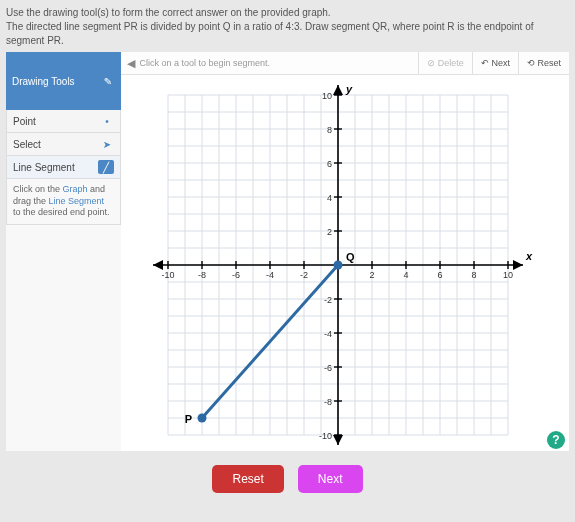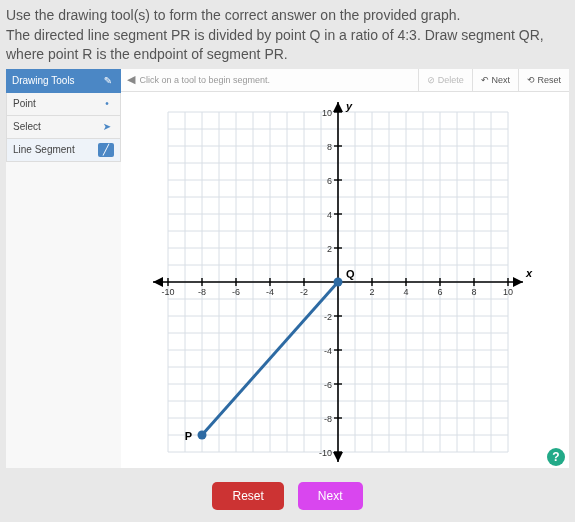--- a/index.html
+++ b/index.html
@@ -7,39 +7,39 @@
     padding: 6px;
     background: #e8e8e8;
     font-family: Arial, sans-serif;
     font-size: 11px;
     color: #444;
     width: 575px;
     box-sizing: border-box;
   }
   .instructions {
     color: #555;
-    font-size: 14px;
+    font-size: 10px;
     line-height: 1.4;
     margin-bottom: 4px;
   }
   .main-panel {
     display: flex;
     background: #f8f8f8;
   }
   .left-col {
     width: 115px;
     flex-shrink: 0;
     display: flex;
     flex-direction: column;
   }
   .tool-header {
     background: #4b87c5;
     color: #fff;
     font-size: 10px;
-    padding: 5px 6px;
+    padding: 22px 6px;
     display: flex;
     align-items: center;
     justify-content: space-between;
   }
   .tool-row {
     background: #f5f5f5;
     border: 1px solid #ddd;
     border-top: none;
     padding: 4px 6px;
     display: flex;
@@ -171,20 +171,23 @@
       <span>Point</span>
       <span class="tool-icon">•</span>
     </div>
     <div class="tool-row">
       <span>Select</span>
       <span class="tool-icon">➤</span>
     </div>
     <div class="tool-row highlight">
       <span>Line Segment</span>
       <span class="tool-icon line-seg-icon">╱</span>
+    </div>
+    <div class="tip-box">
+      <span>Click on the </span><span class="link">Graph</span><span> and drag the </span><span class="link">Line Segment</span><span> to the desired end point.</span>
     </div>
   </div>
 
   <div class="right-col">
     <div class="top-bar">
       <div class="hint">
         <span class="arrow">◀</span>
         <span>Click on a tool to begin segment.</span>
       </div>
       <div class="top-btn disabled">

